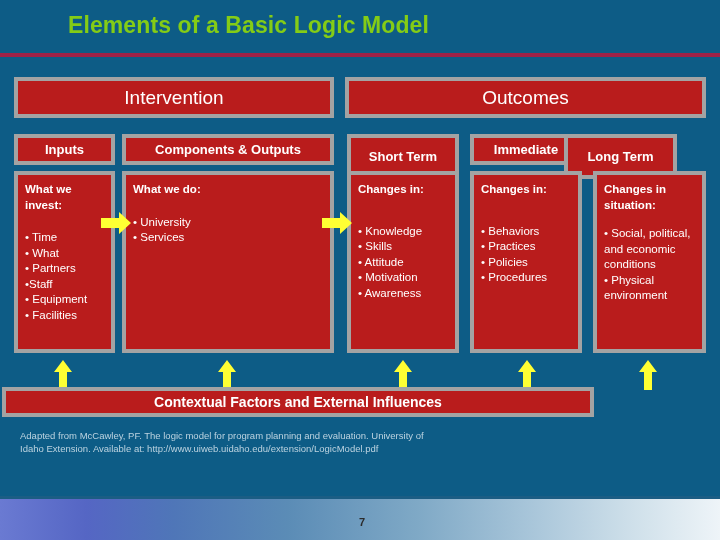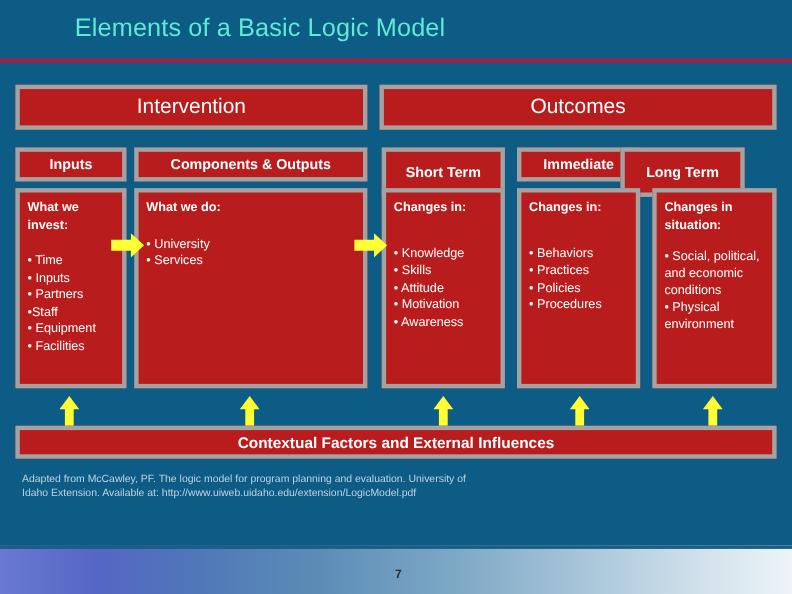--- a/index.html
+++ b/index.html
@@ -26,22 +26,22 @@
     position: absolute;
     left: 0; top: 0;
     width: 720px; height: 53px;
     background: #0d5c86;
   }
   #slide-title {
     position: absolute;
     left: 68px;
     top: 12px;
     font-size: 23px;
-    font-weight: normal;
-    color: #5eead4;
+    font-weight: bold;
+    color: #84cc16;
     letter-spacing: 0.1px;
     white-space: nowrap;
   }
   #title-rule {
     position: absolute;
     left: 0; top: 53px;
     width: 720px; height: 4px;
     background: #9e2247;
   }
 
@@ -222,21 +222,21 @@
   </div>
   <div class="panel col-head" style="left:564px; top:134px; width:113px; height:45px;">
     <span>Long Term</span>
   </div>
 
   <div class="panel body-box" style="left:14px; top:171px; width:101px; height:182px;">
     <div class="heading">What we invest:</div>
     <div class="spacer-line"></div>
     <ul>
       <li>• Time</li>
-      <li>• Inputs</li>
+      <li>• What</li>
       <li>• Partners</li>
       <li>•Staff</li>
       <li>• Equipment</li>
       <li>• Facilities</li>
     </ul>
   </div>
 
   <div class="panel body-box" style="left:122px; top:171px; width:212px; height:182px;">
     <div class="heading">What we do:</div>
     <div class="spacer-line"></div>
@@ -310,21 +310,21 @@
     <svg viewBox="0 0 18 30" width="18" height="30">
       <polygon points="9,0 18,12 13,12 13,30 5,30 5,12 0,12" fill="#ffff33"></polygon>
     </svg>
   </div>
   <div class="arrow-up" style="left:639px; top:360px;">
     <svg viewBox="0 0 18 30" width="18" height="30">
       <polygon points="9,0 18,12 13,12 13,30 5,30 5,12 0,12" fill="#ffff33"></polygon>
     </svg>
   </div>
 
-  <div class="panel" id="context-bar" style="left:14px; top:387px; width:692px; height:30px;text-align:center;">
+  <div class="panel" id="context-bar" style="left:2px; top:387px; width:592px; height:30px;text-align:center;">
     <span>Contextual Factors and External Influences</span>
   </div>
 
   <div id="footnote">Adapted from McCawley, PF. The logic model for program planning and evaluation. University of
 Idaho Extension. Available at: http://www.uiweb.uidaho.edu/extension/LogicModel.pdf</div>
 
   <div id="footer">
     <div id="footer-top-edge"></div>
     <div id="page-number">7</div>
   </div>

